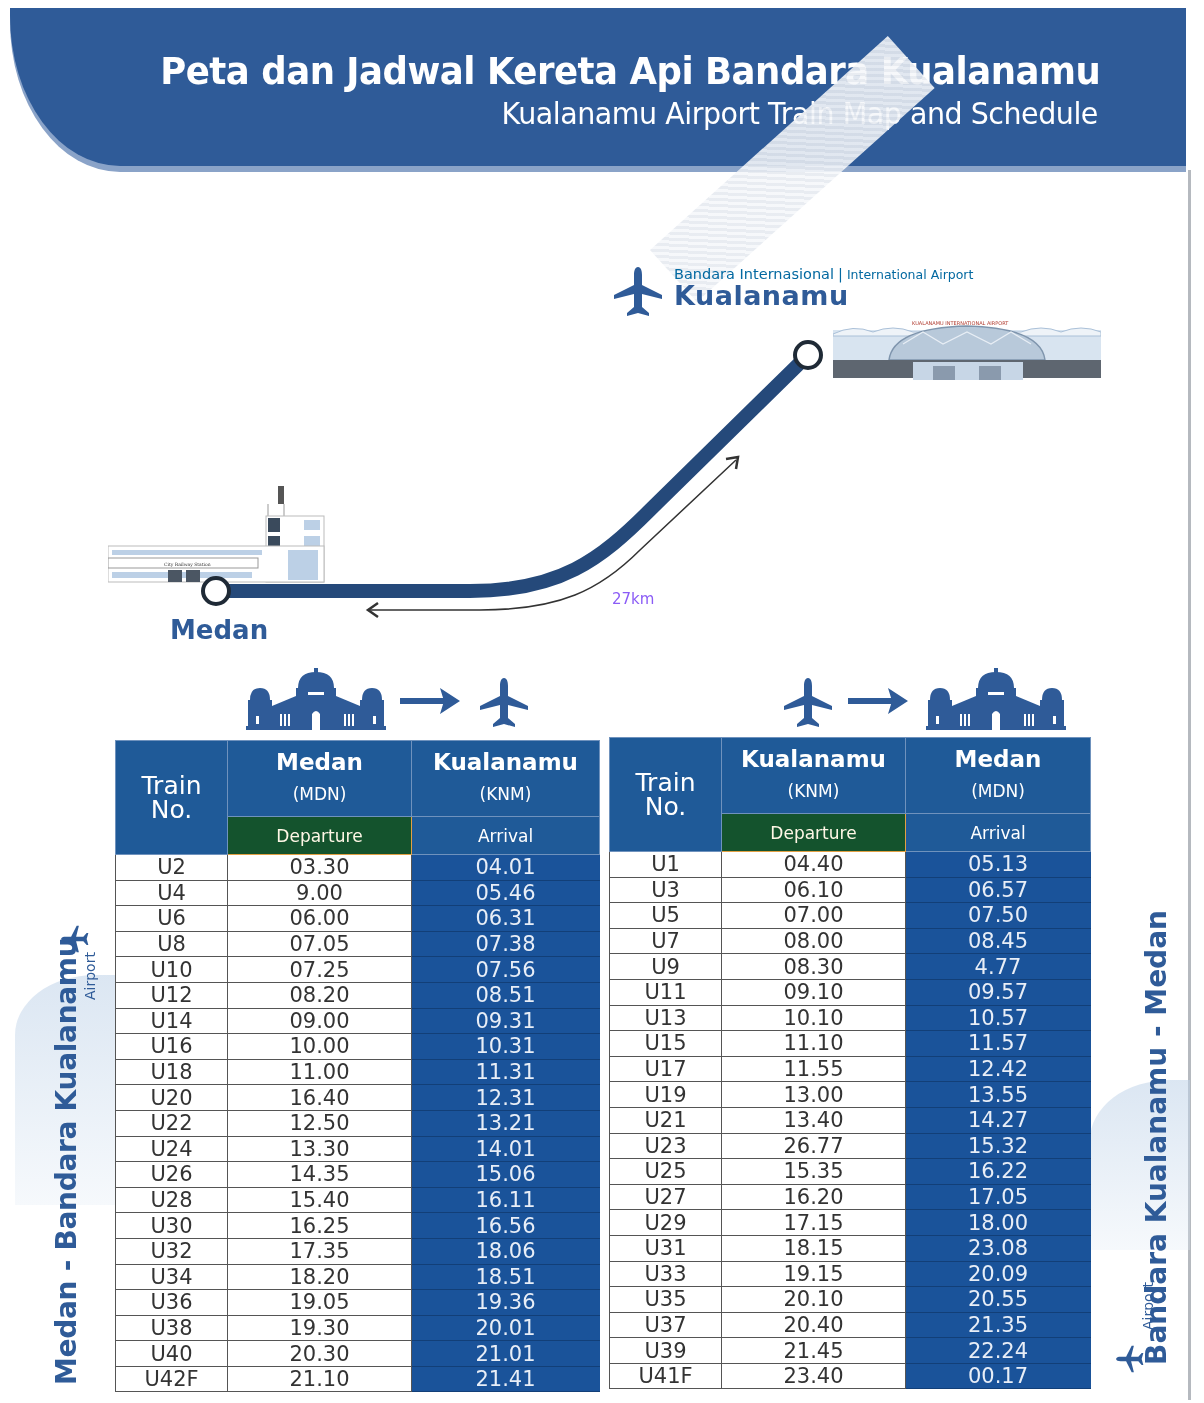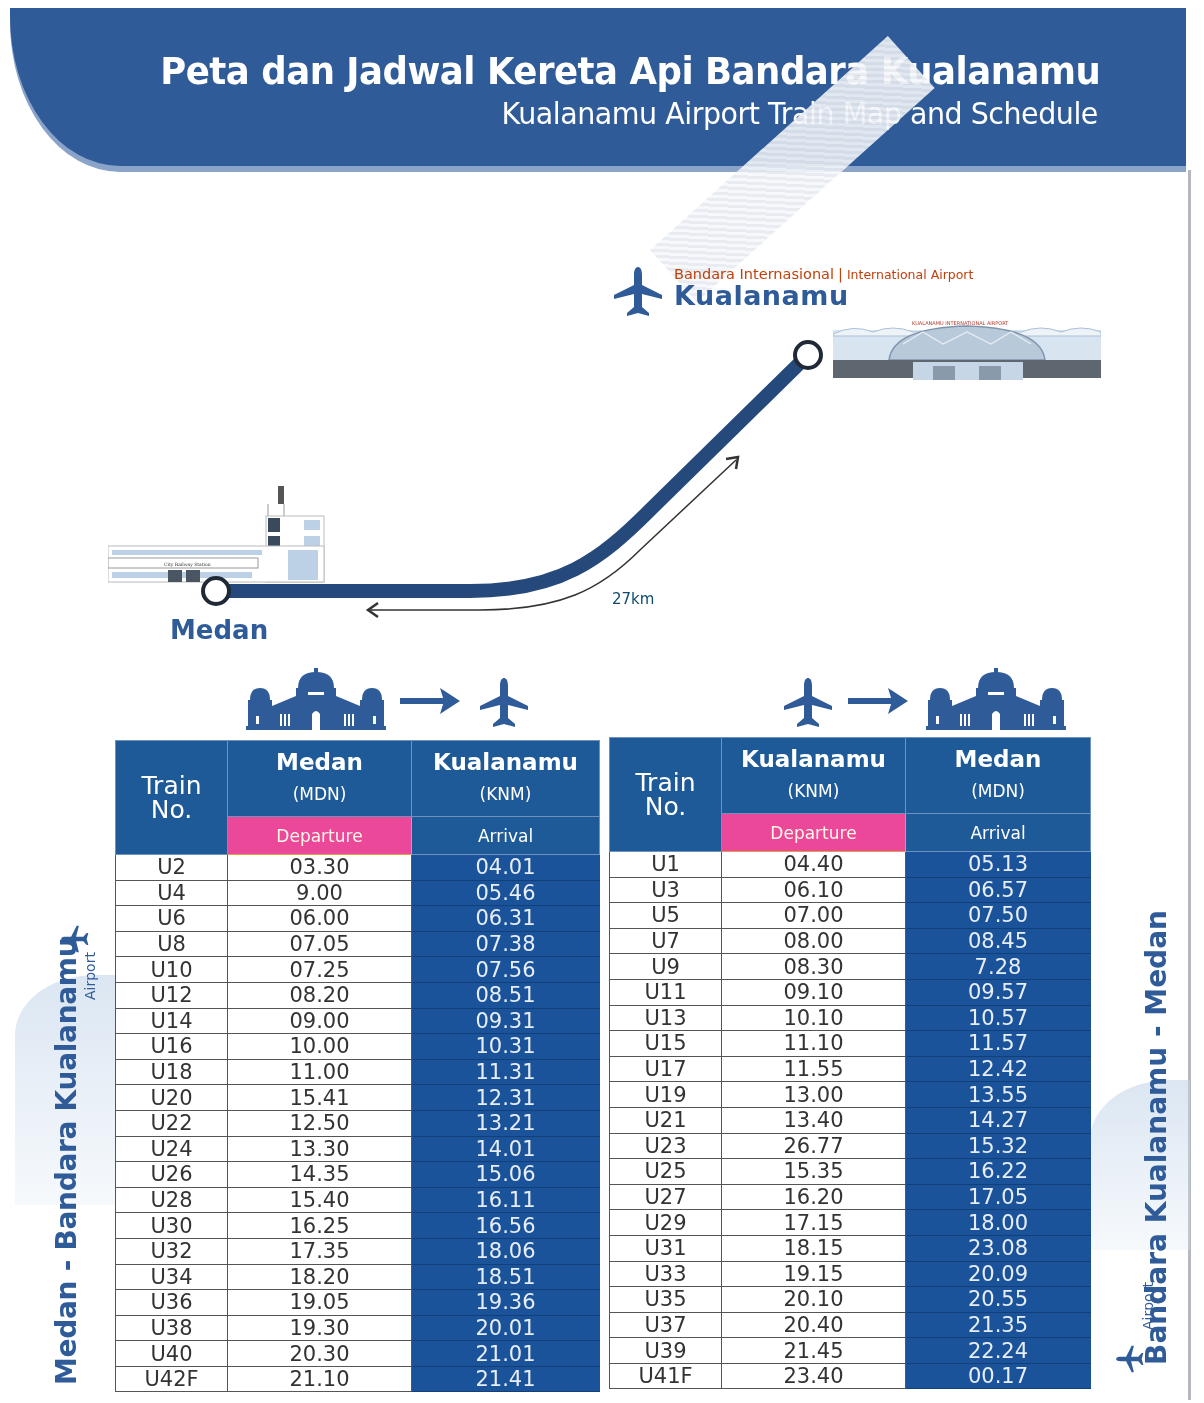--- a/index.html
+++ b/index.html
@@ -28,21 +28,21 @@
   .page-edge {
     position: absolute; left: 1188px; top: 170px; width: 3px; height: 1230px;
     background: #b5b9bf;
   }
   .runway {
     position: absolute; left: 650px; top: 250px; width: 320px; height: 70px;
     background: repeating-linear-gradient(45deg, #e6eaf0 0 3px, #f5f7fa 3px 6px);
     transform: rotate(-42deg); transform-origin: left top; opacity: 0.9;
   }
   .airport-label-small {
-    position: absolute; left: 674px; top: 266px; font-size: 14.5px; color: #c2410c;
+    position: absolute; left: 674px; top: 266px; font-size: 14.5px; color: #0369a1;
     font-family: "DejaVu Sans", sans-serif; white-space: nowrap;
   }
   .airport-label-small .sep { margin: 0 4px; }
   .airport-label-small .en { font-size: 12.5px; }
   .airport-name {
     position: absolute; left: 674px; top: 280px; font-size: 27px; font-weight: bold;
     color: #2f5b98; font-family: "DejaVu Sans", sans-serif; letter-spacing: 0.5px;
   }
   .airport-plane { position: absolute; left: 612px; top: 265px; width: 52px; height: 54px; }
 
@@ -57,21 +57,21 @@
     position: absolute; left: 164px; top: 562px; font-size: 4.5px; color: #333;
     font-family: "DejaVu Serif", serif; white-space: nowrap;
   }
 
   .route-svg { position: absolute; left: 0; top: 0; width: 1204px; height: 660px; pointer-events: none; }
   .label-medan {
     position: absolute; left: 170px; top: 615px; font-size: 26px; font-weight: bold;
     color: #2f5b98; font-family: "DejaVu Sans", sans-serif;
   }
   .label-distance {
-    position: absolute; left: 612px; top: 590px; font-size: 15px; color: #0c4a6e;
+    position: absolute; left: 612px; top: 590px; font-size: 15px; color: #8b5cf6;
     font-family: "DejaVu Sans", sans-serif;
   }
 
   
   .dir-icons { position: absolute; top: 664px; height: 66px; display: flex; align-items: flex-end; gap: 14px; }
   .dir-left { left: 246px; }
   .dir-right { left: 782px; }
   .dir-icons svg { display: block; }
 
   
@@ -104,21 +104,21 @@
 
   
   .sched { position: absolute; border-collapse: collapse; table-layout: fixed; font-family: "DejaVu Sans", sans-serif; }
   .sched-left { left: 115px; top: 740px; width: 485px; }
   .sched-right { left: 609px; top: 737px; width: 482px; }
   .sched th { background: #1f5a98; color: #ffffff; font-weight: normal; border: 1px solid #6f92bd; }
   .sched th.train-h { font-size: 25px; line-height: 24px; font-weight: normal; }
   .sched th.station-h { padding-top: 8px; vertical-align: top; height: 76px; }
   .sched th .st-name { display: block; font-size: 23px; font-weight: bold; line-height: 26px; }
   .sched th .st-code { display: block; font-size: 17px; line-height: 20px; margin-top: 9px; }
-  .sched th.sub-dep { background: #ec4899; color: #fff7e6; font-size: 17px; height: 38px; padding: 0; border-color: #e2a044; }
+  .sched th.sub-dep { background: #14532d; color: #fff7e6; font-size: 17px; height: 38px; padding: 0; border-color: #e2a044; }
   .sched th.sub-arr { background: #1f5a98; font-size: 17px; height: 26px; padding: 8px; }
   .sched td { height: 25.6px; font-size: 21px; text-align: center; line-height: 24px; padding: 0; }
   .sched td.c-train, .sched td.c-dep { background: #ffffff; color: #333; border: 1px solid #555; }
   .sched td.c-arr { background: #1a539a; color: #e8eef7; border-bottom: 1px solid #123f78; border-right: 1px solid #1a539a; }
   .col-train { width: 112px; }
   .col-dep { width: 184px; }
 </style>
 </head>
 <body>
 
@@ -331,21 +331,21 @@
         <td class="c-dep">10.00</td>
         <td class="c-arr">10.31</td>
       </tr>
       <tr>
         <td class="c-train">U18</td>
         <td class="c-dep">11.00</td>
         <td class="c-arr">11.31</td>
       </tr>
       <tr>
         <td class="c-train">U20</td>
-        <td class="c-dep">15.41</td>
+        <td class="c-dep">16.40</td>
         <td class="c-arr">12.31</td>
       </tr>
       <tr>
         <td class="c-train">U22</td>
         <td class="c-dep">12.50</td>
         <td class="c-arr">13.21</td>
       </tr>
       <tr>
         <td class="c-train">U24</td>
         <td class="c-dep">13.30</td>
@@ -439,21 +439,21 @@
         <td class="c-arr">07.50</td>
       </tr>
       <tr>
         <td class="c-train">U7</td>
         <td class="c-dep">08.00</td>
         <td class="c-arr">08.45</td>
       </tr>
       <tr>
         <td class="c-train">U9</td>
         <td class="c-dep">08.30</td>
-        <td class="c-arr">7.28</td>
+        <td class="c-arr">4.77</td>
       </tr>
       <tr>
         <td class="c-train">U11</td>
         <td class="c-dep">09.10</td>
         <td class="c-arr">09.57</td>
       </tr>
       <tr>
         <td class="c-train">U13</td>
         <td class="c-dep">10.10</td>
         <td class="c-arr">10.57</td>

